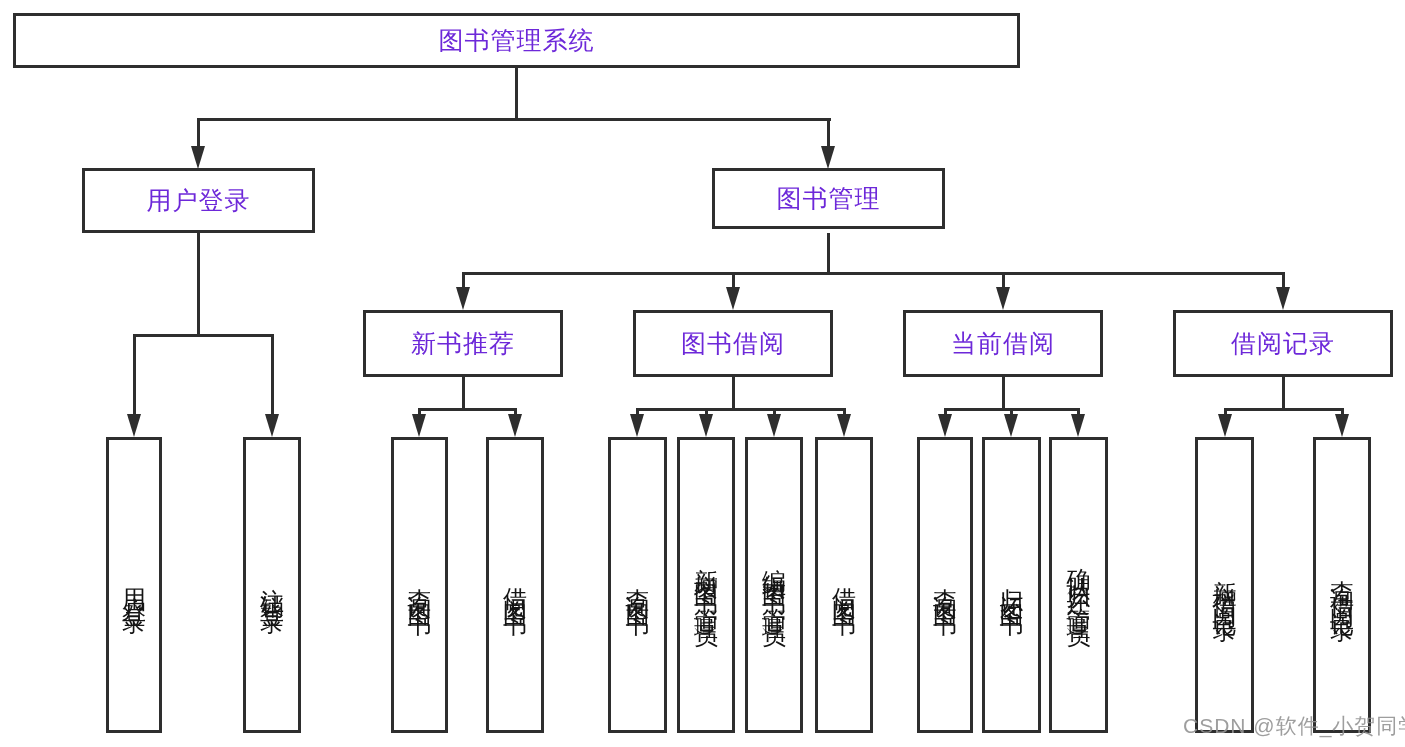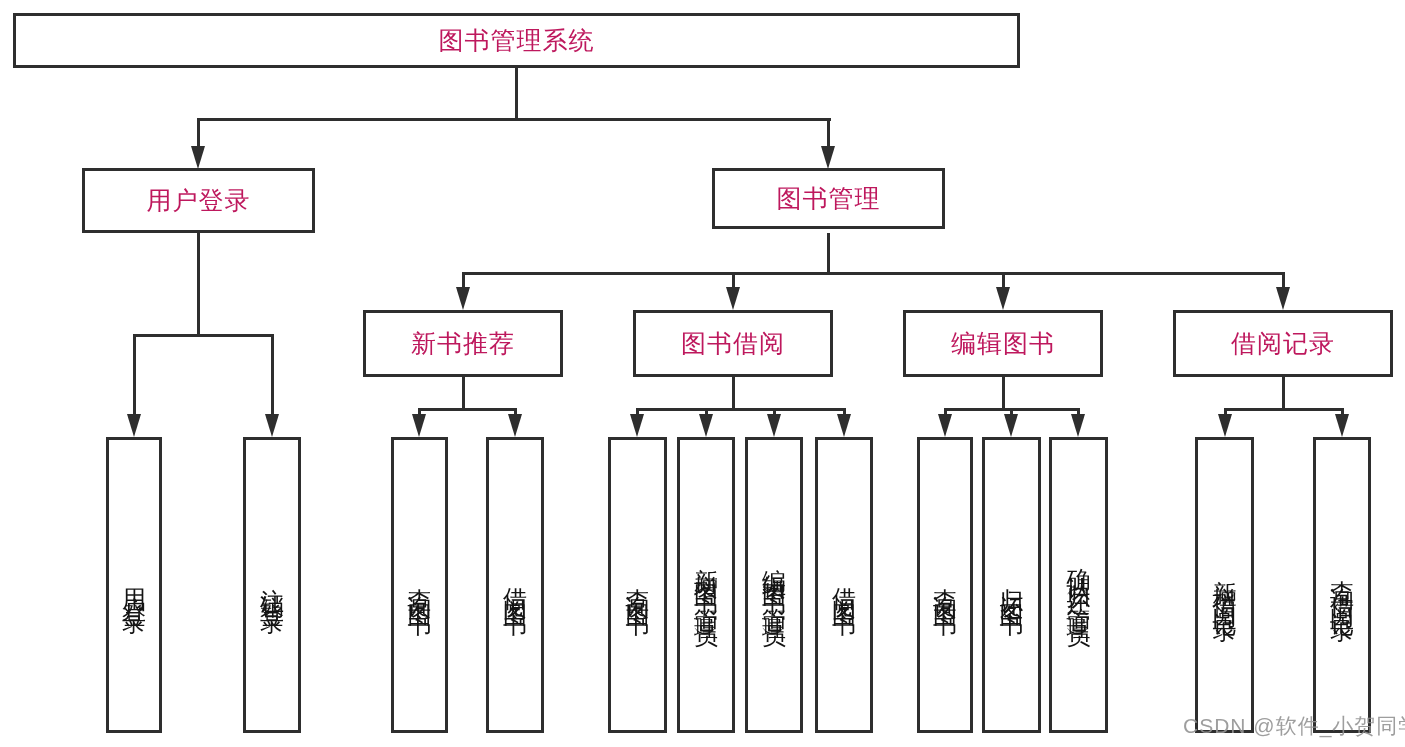--- a/index.html
+++ b/index.html
@@ -15,21 +15,21 @@
   .node {
     position: absolute;
     background: #ffffff;
     border: 3px solid #2e2e2e;
     box-sizing: border-box;
     display: flex;
     align-items: center;
     justify-content: center;
     font-size: 25px;
     letter-spacing: 1px;
-    color: #be185d;
+    color: #6d28d9;
     white-space: nowrap;
   }
   .vnode {
     position: absolute;
     background: #ffffff;
     border: 3px solid #2e2e2e;
     box-sizing: border-box;
     display: flex;
     align-items: center;
     justify-content: center;
@@ -70,21 +70,21 @@
 
 <div id="canvas">
 
   <div class="node" style="left:13px; top:13px; width:1007px; height:55px;">图书管理系统</div>
 
   <div class="node" style="left:82px; top:168px; width:233px; height:65px;">用户登录</div>
   <div class="node" style="left:712px; top:168px; width:233px; height:61px;">图书管理</div>
 
   <div class="node" style="left:363px; top:310px; width:200px; height:67px;">新书推荐</div>
   <div class="node" style="left:633px; top:310px; width:200px; height:67px;">图书借阅</div>
-  <div class="node" style="left:903px; top:310px; width:200px; height:67px;">编辑图书</div>
+  <div class="node" style="left:903px; top:310px; width:200px; height:67px;">当前借阅</div>
   <div class="node" style="left:1173px; top:310px; width:220px; height:67px;">借阅记录</div>
 
   <div class="vnode" style="left:106px; width:56px;">
     <span class="vtext">用户登录</span>
   </div>
   <div class="vnode" style="left:243px; width:58px;">
     <span class="vtext">注销登录</span>
   </div>
 
   <div class="vnode" style="left:391px; width:57px;">

